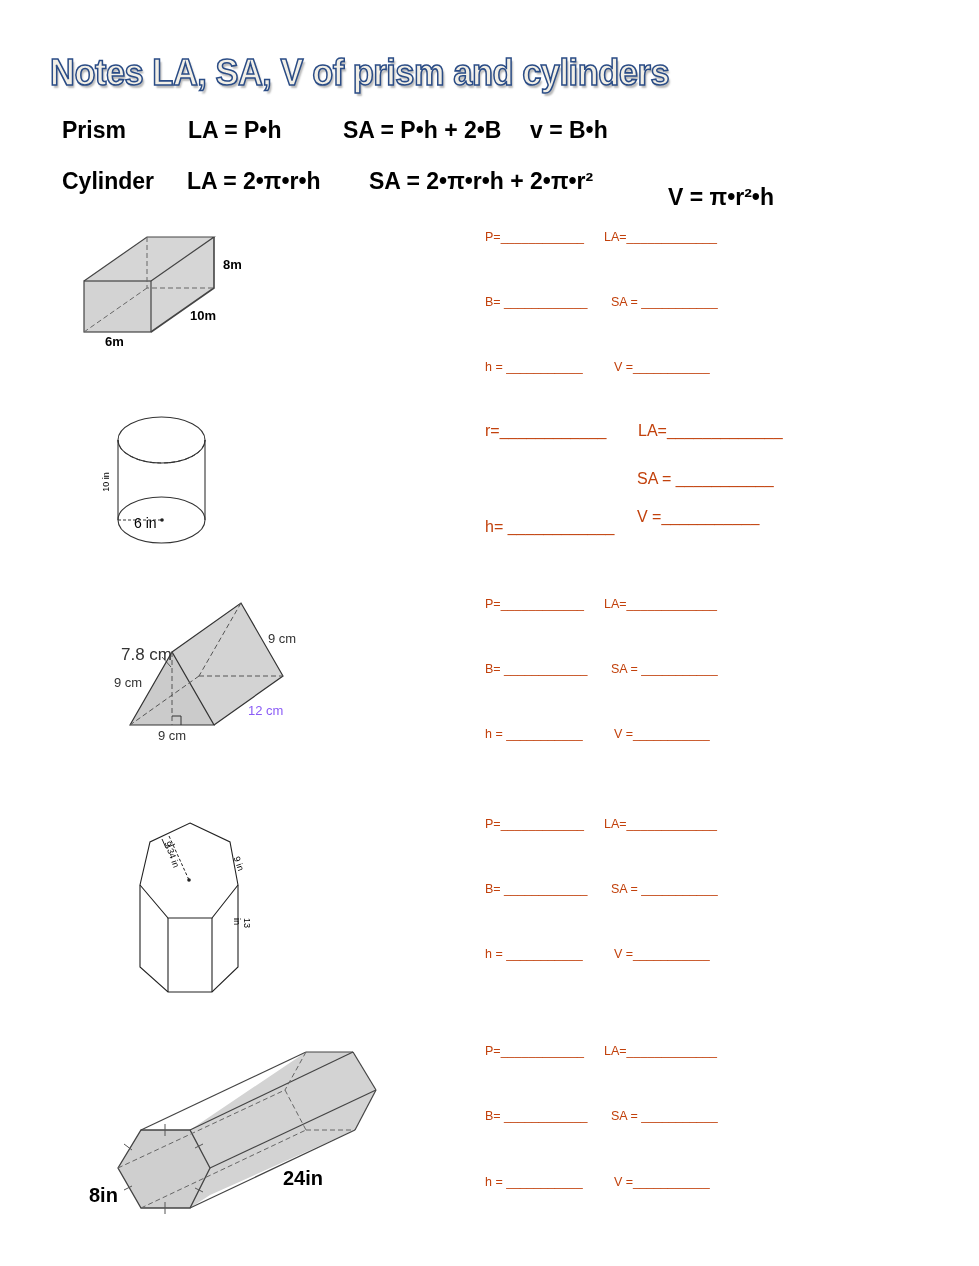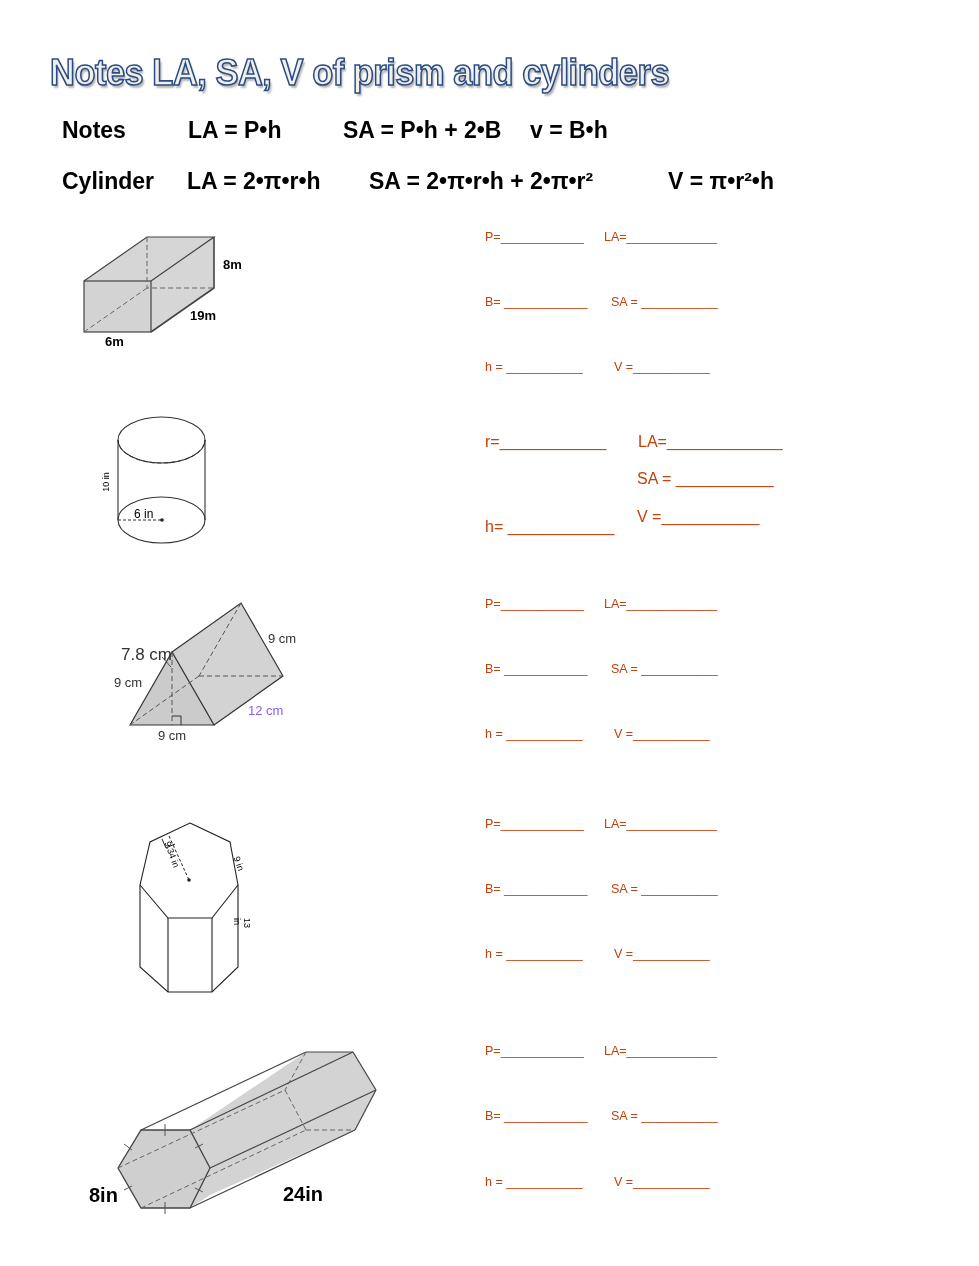--- a/index.html
+++ b/index.html
@@ -21,46 +21,46 @@
   .blank-row.big { font-size:16px; }
   .blank-row span { position:absolute; top:0; white-space:pre; }
   .lbl { font-family:"Liberation Sans", sans-serif; }
 </style>
 </head>
 <body>
 
 <h1 class="title">Notes LA, SA, V of prism and cylinders</h1>
 
 <div class="formula-row" style="top:117px;">
-  <span style="left:0;">Notes</span>
+  <span style="left:0;">Prism</span>
   <span style="left:126px;">LA = P•h</span>
   <span style="left:261px;margin-left:20px;">SA = P•h + 2•B</span>
   <span style="left:468px;">v = B•h</span>
 </div>
 <div class="formula-row" style="top:168px;">
   <span style="left:0;">Cylinder</span>
   <span style="left:125px;">LA = 2•π•r•h</span>
   <span style="left:307px;">SA = 2•π•r•h + 2•π•r²</span>
-  <span style="left:606px;">V = π•r²•h</span>
+  <span style="left:606px;margin-top:16px;">V = π•r²•h</span>
 </div>
 
 <div class="fig" style="left:60px; top:225px;">
   <svg width="200" height="130">
     <polygon points="24,56 87,12 154,12 154,63 91,107 24,107" fill="#d6d6d6" stroke="none"></polygon>
 
     <rect x="24" y="56" width="67" height="51" fill="#d3d3d3" stroke="#444" stroke-width="1.2"></rect>
 
     <polyline points="24,56 87,12 154,12 91,56" fill="none" stroke="#444" stroke-width="1.2"></polyline>
     <polyline points="154,12 154,63 91,107" fill="none" stroke="#444" stroke-width="1.6"></polyline>
 
     <polyline points="87,12 87,63 154,63" fill="none" stroke="#666" stroke-width="1" stroke-dasharray="5,3"></polyline>
     <line x1="87" y1="63" x2="24" y2="107" stroke="#666" stroke-width="1" stroke-dasharray="5,3"></line>
   </svg>
   <div class="lbl" style="position:absolute; left:163px; top:32px; font-weight:bold; font-size:13px;">8m</div>
-  <div class="lbl" style="position:absolute; left:130px; top:83px; font-weight:bold; font-size:13px;">19m</div>
+  <div class="lbl" style="position:absolute; left:130px; top:83px; font-weight:bold; font-size:13px;">10m</div>
   <div class="lbl" style="position:absolute; left:45px; top:109px; font-weight:bold; font-size:13px;">6m</div>
 </div>
 
 <div>
   <div class="blank-row" style="top:230px;">
     <span style="left:0;">P=____________</span>
     <span style="left:119px;">LA=_____________</span>
   </div>
   <div class="blank-row" style="top:295px;">
     <span style="left:0;">B= ____________</span>
@@ -77,25 +77,25 @@
     <line x1="18" y1="25" x2="18" y2="105" stroke="#333" stroke-width="1.1"></line>
     <line x1="105" y1="25" x2="105" y2="105" stroke="#333" stroke-width="1.1"></line>
     <ellipse cx="61.5" cy="25" rx="43.5" ry="23" fill="none" stroke="#333" stroke-width="1.1"></ellipse>
     <path d="M18,105 A43.5,23 0 0,0 105,105" fill="none" stroke="#333" stroke-width="1.1"></path>
     <path d="M18,105 A43.5,23 0 0,1 105,105" fill="none" stroke="#333" stroke-width="1.1"></path>
     <path d="M18,25 A43.5,23 0 0,0 105,25" fill="none" stroke="#333" stroke-width="1" stroke-dasharray="4,3"></path>
     <line x1="18" y1="105" x2="62" y2="105" stroke="#333" stroke-width="1" stroke-dasharray="3,2"></line>
     <circle cx="62" cy="105" r="1.8" fill="#222"></circle>
   </svg>
   <div class="lbl" style="position:absolute; left:-4px; top:62px; font-size:9px; transform:rotate(-90deg); transform-origin:center;">10 in</div>
-  <div class="lbl" style="position:absolute; left:34px; top:92px; font-size:12px;">6 in</div>
-</div>
-
-<div>
-  <div class="blank-row big" style="top:433px;">
+  <div class="lbl" style="position:absolute; left:34px; top:100px; font-size:14px;">6 in</div>
+</div>
+
+<div>
+  <div class="blank-row big" style="top:422px;">
     <span style="left:0;">r=____________</span>
     <span style="left:153px;">LA=_____________</span>
   </div>
   <div class="blank-row big" style="top:470px;">
     <span style="left:0;margin-top:48px;">h= ____________</span>
     <span style="left:152px;">SA = ___________</span>
   </div>
   <div class="blank-row big" style="top:508px;">
     <span style="left:152px;">V =___________</span>
   </div>
@@ -186,21 +186,21 @@
     <line x1="226" y1="90" x2="275" y2="90" stroke="#666" stroke-width="1" stroke-dasharray="5,3"></line>
 
     <line x1="85" y1="84" x2="85" y2="96" stroke="#555" stroke-width="1"></line>
     <line x1="85" y1="162" x2="85" y2="174" stroke="#555" stroke-width="1"></line>
     <line x1="44" y1="104" x2="52" y2="110" stroke="#555" stroke-width="1"></line>
     <line x1="115" y1="108" x2="123" y2="104" stroke="#555" stroke-width="1"></line>
     <line x1="115" y1="148" x2="123" y2="152" stroke="#555" stroke-width="1"></line>
     <line x1="44" y1="150" x2="52" y2="146" stroke="#555" stroke-width="1"></line>
   </svg>
   <div class="lbl" style="position:absolute; left:9px; top:144px; font-weight:bold; font-size:20px;">8in</div>
-  <div class="lbl" style="position:absolute; left:203px; top:127px; font-weight:bold; font-size:20px;margin-top:16px;">24in</div>
+  <div class="lbl" style="position:absolute; left:203px; top:127px; font-weight:bold; font-size:20px;">24in</div>
 </div>
 
 <div>
   <div class="blank-row" style="top:1044px;">
     <span style="left:0;">P=____________</span>
     <span style="left:119px;">LA=_____________</span>
   </div>
   <div class="blank-row" style="top:1109px;">
     <span style="left:0;">B= ____________</span>
     <span style="left:126px;">SA = ___________</span>

